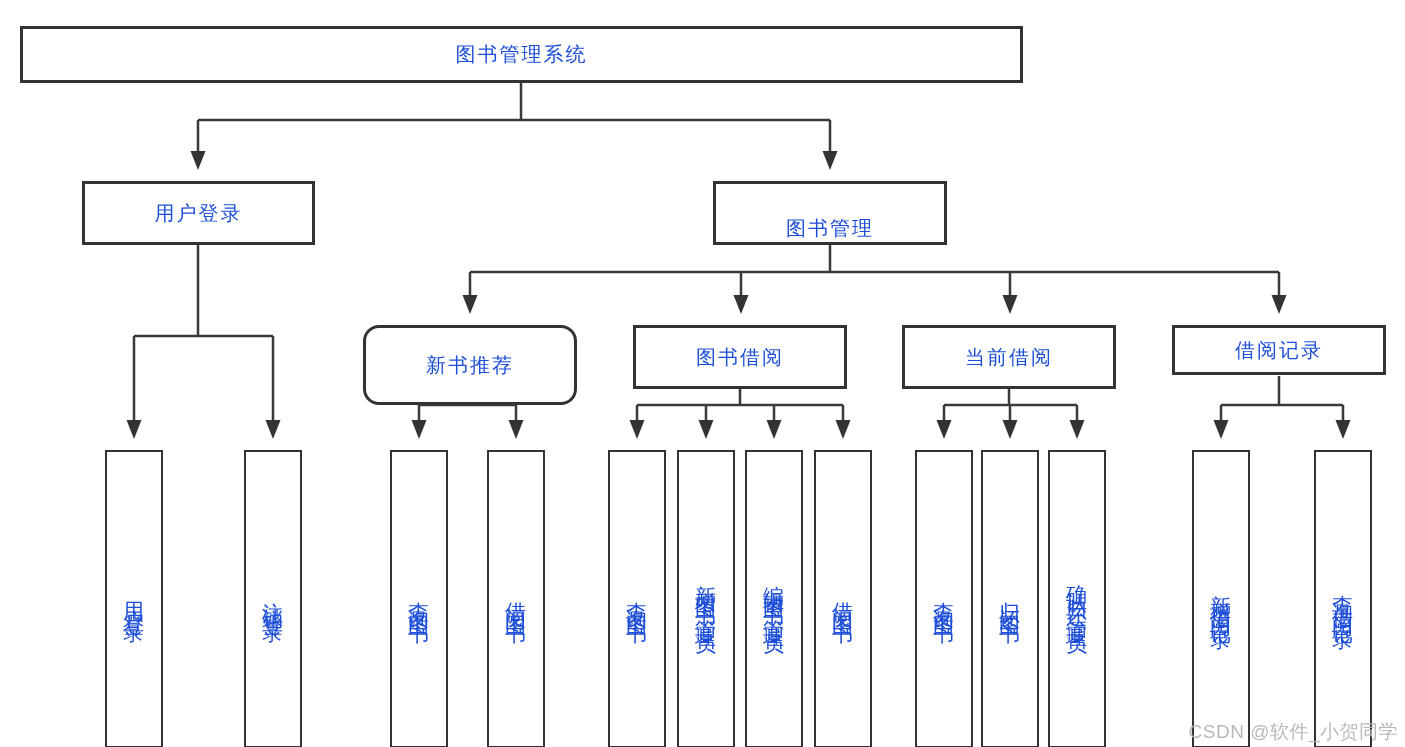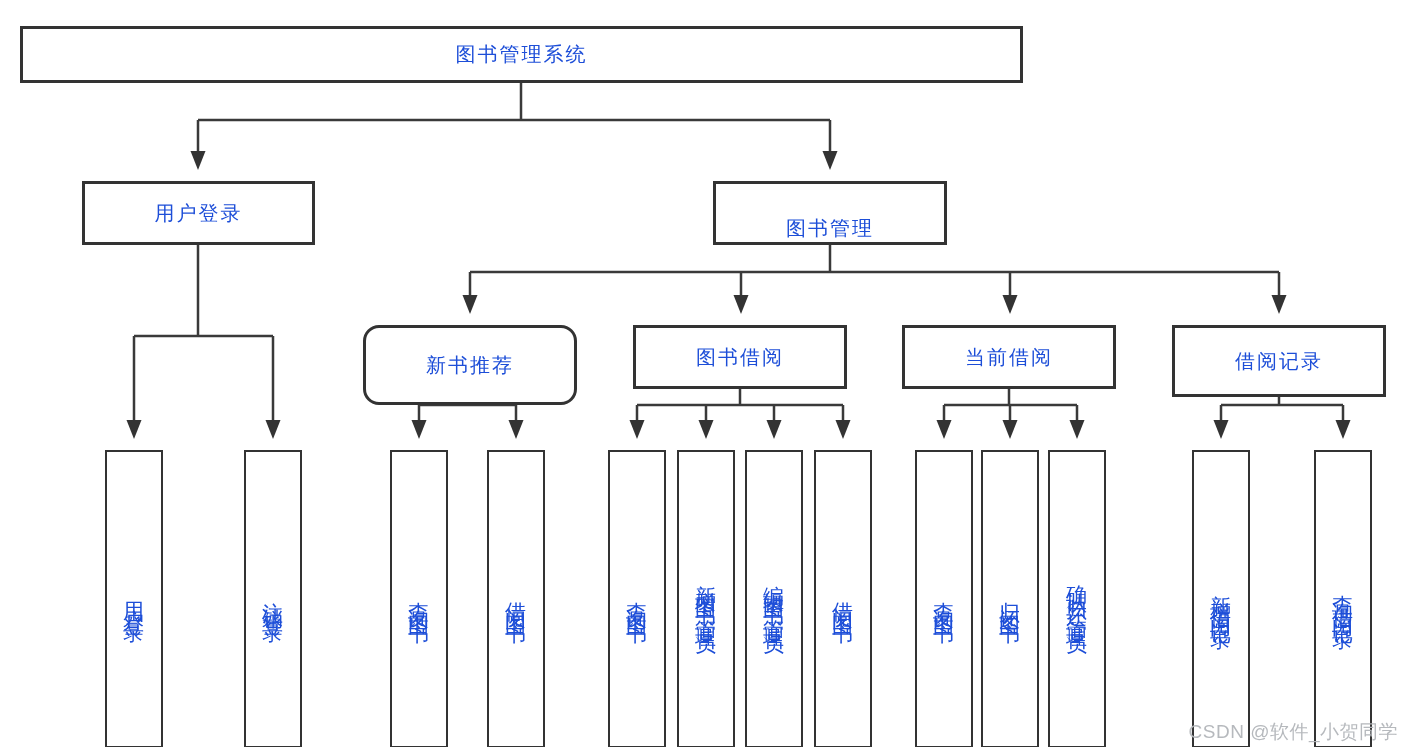--- a/index.html
+++ b/index.html
@@ -100,21 +100,21 @@
 
   <div class="node h-node" style="left:363px; top:312px; width:214px; height:80px;border-radius:16px;">
     <span>新书推荐</span>
   </div>
   <div class="node h-node" style="left:633px; top:312px; width:214px; height:64px;">
     <span>图书借阅</span>
   </div>
   <div class="node h-node" style="left:902px; top:312px; width:214px; height:64px;text-align:right;">
     <span>当前借阅</span>
   </div>
-  <div class="node h-node" style="left:1172px; top:312px; width:214px; height:72px;">
+  <div class="node h-node" style="left:1172px; top:312px; width:214px; height:50px;">
     <span>借阅记录</span>
   </div>
 
   <div class="node leaf" style="left:105px; top:437px; width:58px; height:298px;">
     <span class="v-text">用户登录</span>
   </div>
   <div class="node leaf" style="left:244px; top:437px; width:58px; height:298px;">
     <span class="v-text">注销登录</span>
   </div>
 

